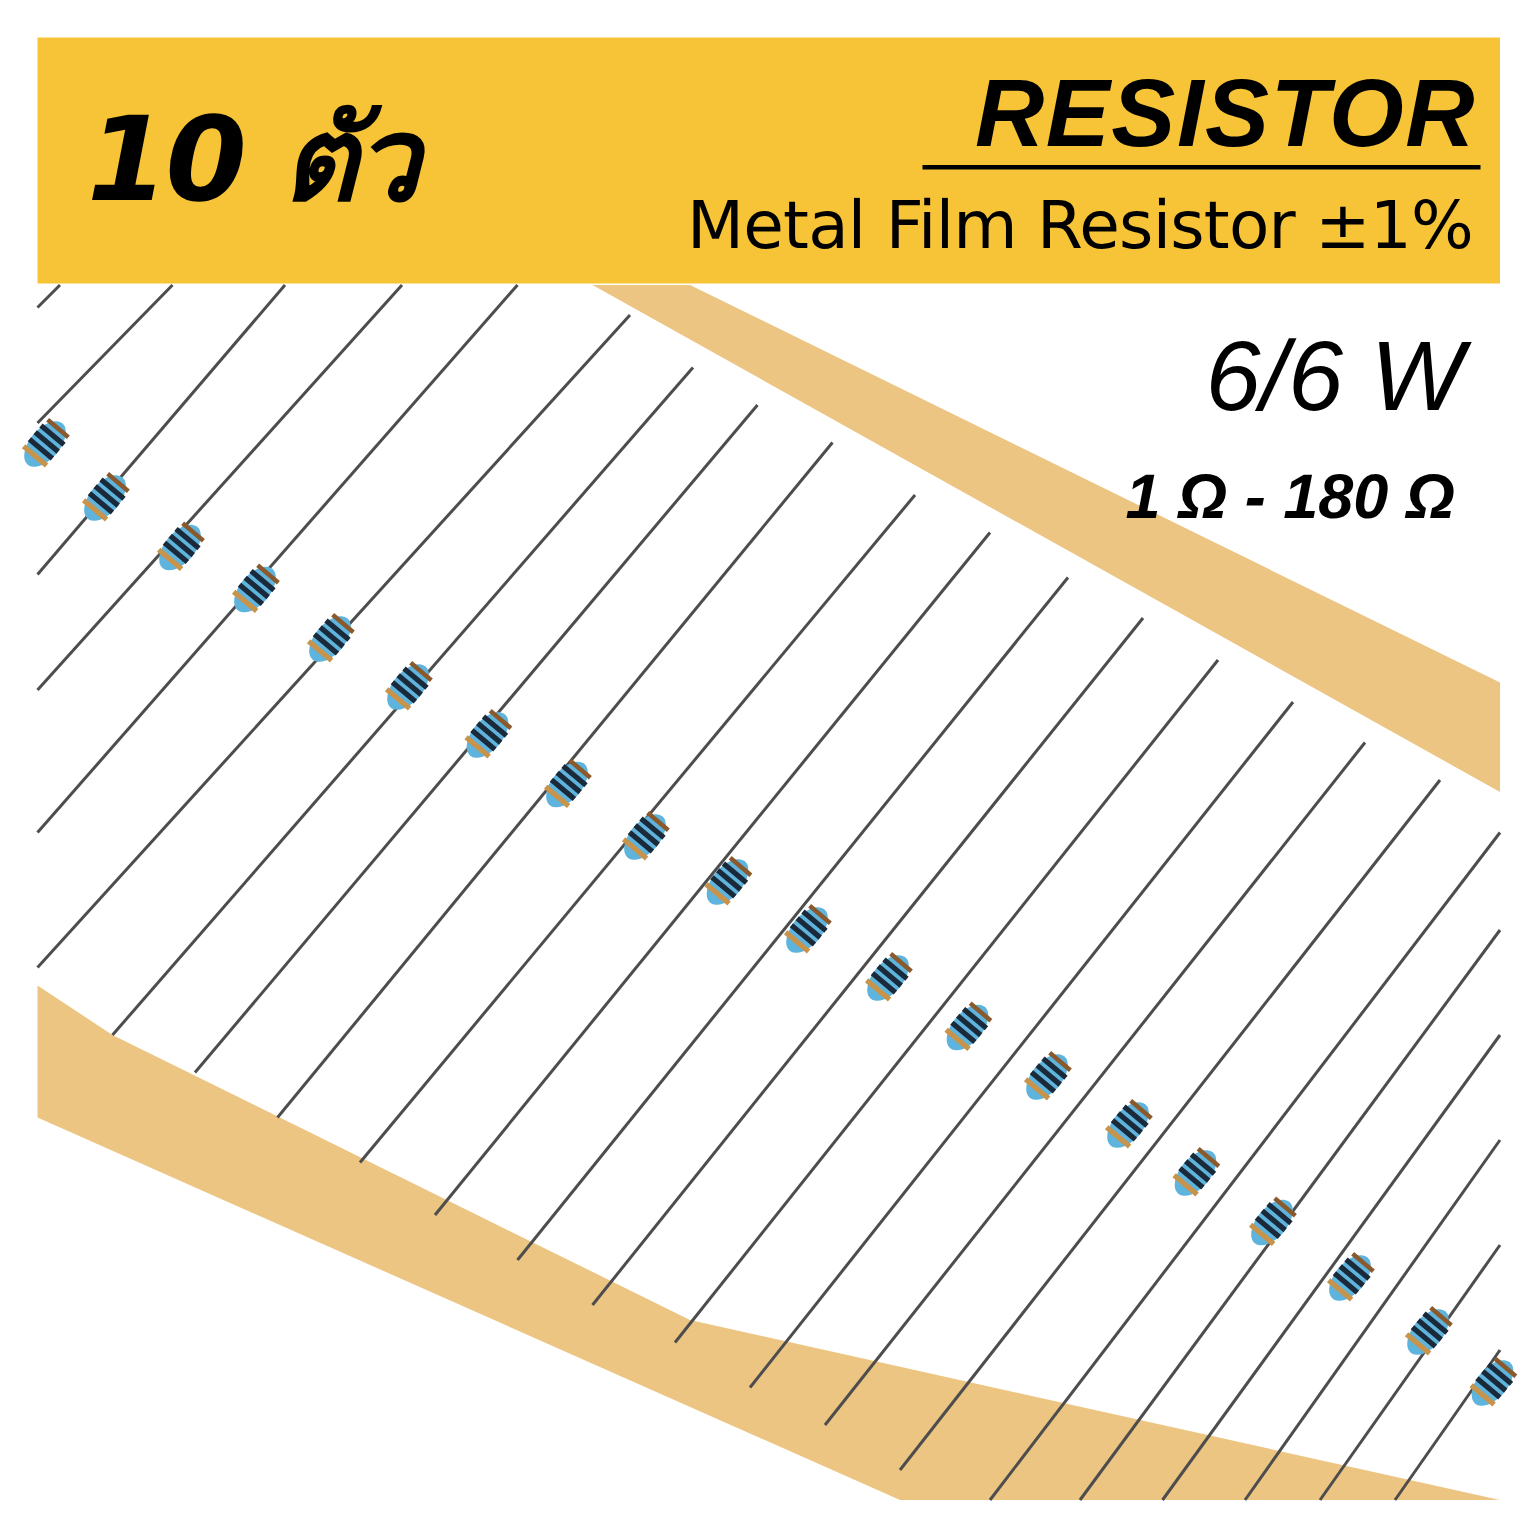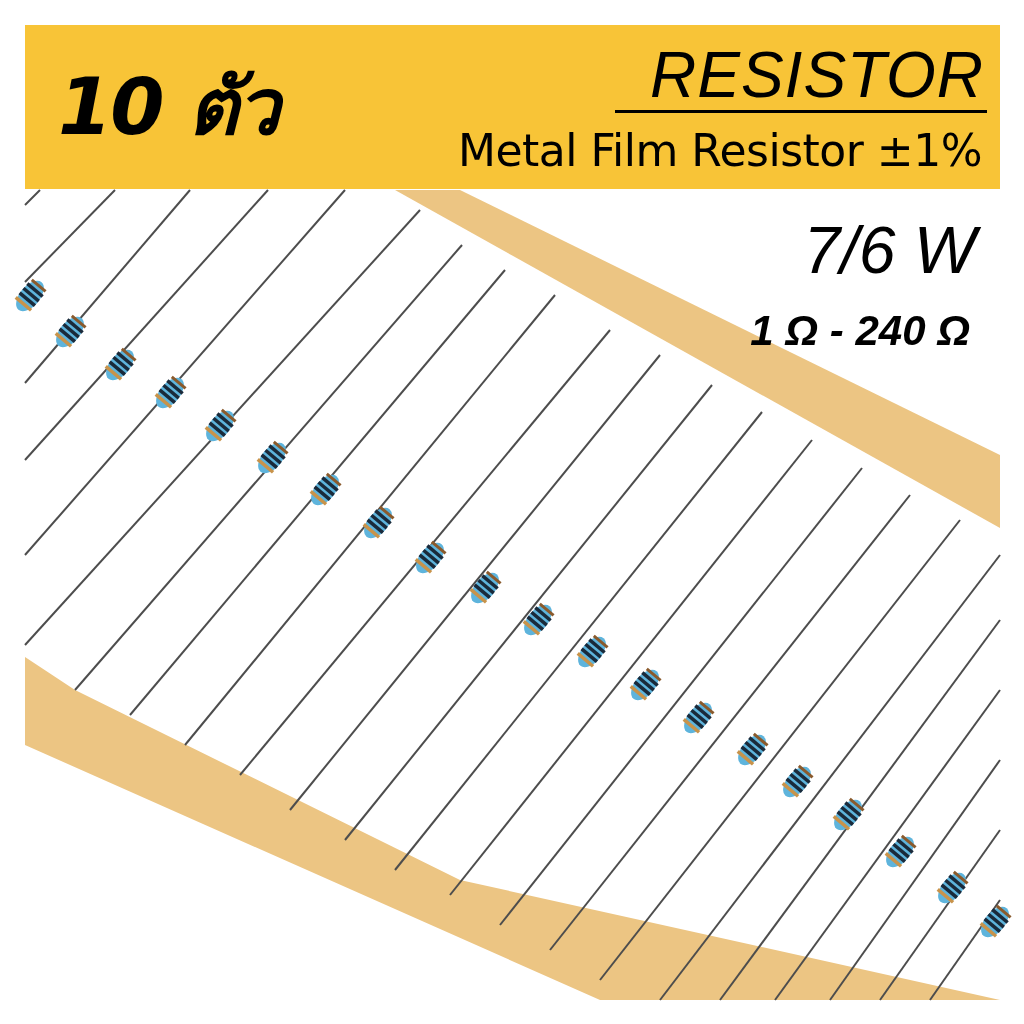--- a/index.html
+++ b/index.html
@@ -1,20 +1,20 @@
 <!DOCTYPE html>
 <html><head>
 <meta charset="utf-8">
 <style>
   html, body { margin:0; padding:0; background:#ffffff; }
   .canvas { position:relative; width:1024px; height:1008px; overflow:hidden; background:#ffffff; }
   .photo { position:absolute; left:0; top:0; width:1024px; height:1024px; }
   .banner { position:absolute; left:25px; top:25px; width:975px; height:164px; background:#f8c437; }
   .qty { position:absolute; left:58px; top:62px; font-family:"DejaVu Sans", sans-serif; font-weight:bold; font-style:italic; font-size:78px; line-height:90px; color:#000; letter-spacing:-2px; }
-  .title { position:absolute; right:40px; top:40px; font-family:"Liberation Sans", sans-serif; font-weight:normal; font-style:italic; font-size:64px; line-height:70px; color:#000; letter-spacing:1px; }
+  .title { position:absolute; right:40px; top:40px; font-family:"Liberation Sans", sans-serif; font-weight:bold; font-style:italic; font-size:64px; line-height:70px; color:#000; letter-spacing:1px; }
   .title-rule { position:absolute; left:615px; top:110px; width:372px; height:3px; background:#000; }
   .subtitle { position:absolute; right:42px; top:126px; font-family:"DejaVu Sans", sans-serif; font-size:44px; line-height:50px; color:#000; letter-spacing:-0.5px; }
   .power { position:absolute; right:48px; top:212px; font-family:"Liberation Sans", sans-serif; font-style:italic; font-size:66px; line-height:76px; color:#000; }
   .range { position:absolute; right:54px; top:306px; font-family:"Liberation Sans", sans-serif; font-style:italic; font-weight:bold; font-size:42px; line-height:50px; color:#000; }
 </style>
 </head>
 <body>
 
 <div class="canvas">
 
@@ -88,15 +88,15 @@
       <use href="#res" transform="translate(952,888) rotate(-50)"></use>
       <use href="#res" transform="translate(995,922) rotate(-50)"></use>
     </g>
   </svg>
 
   <div class="banner"></div>
   <div class="qty">10 ตัว</div>
   <div class="title">RESISTOR</div>
   <div class="title-rule"></div>
   <div class="subtitle">Metal Film Resistor ±1%</div>
-  <div class="power">7/6 W</div>
-  <div class="range">1 Ω - 240 Ω</div>
+  <div class="power">6/6 W</div>
+  <div class="range">1 Ω - 180 Ω</div>
 </div>
 
 </body></html>

